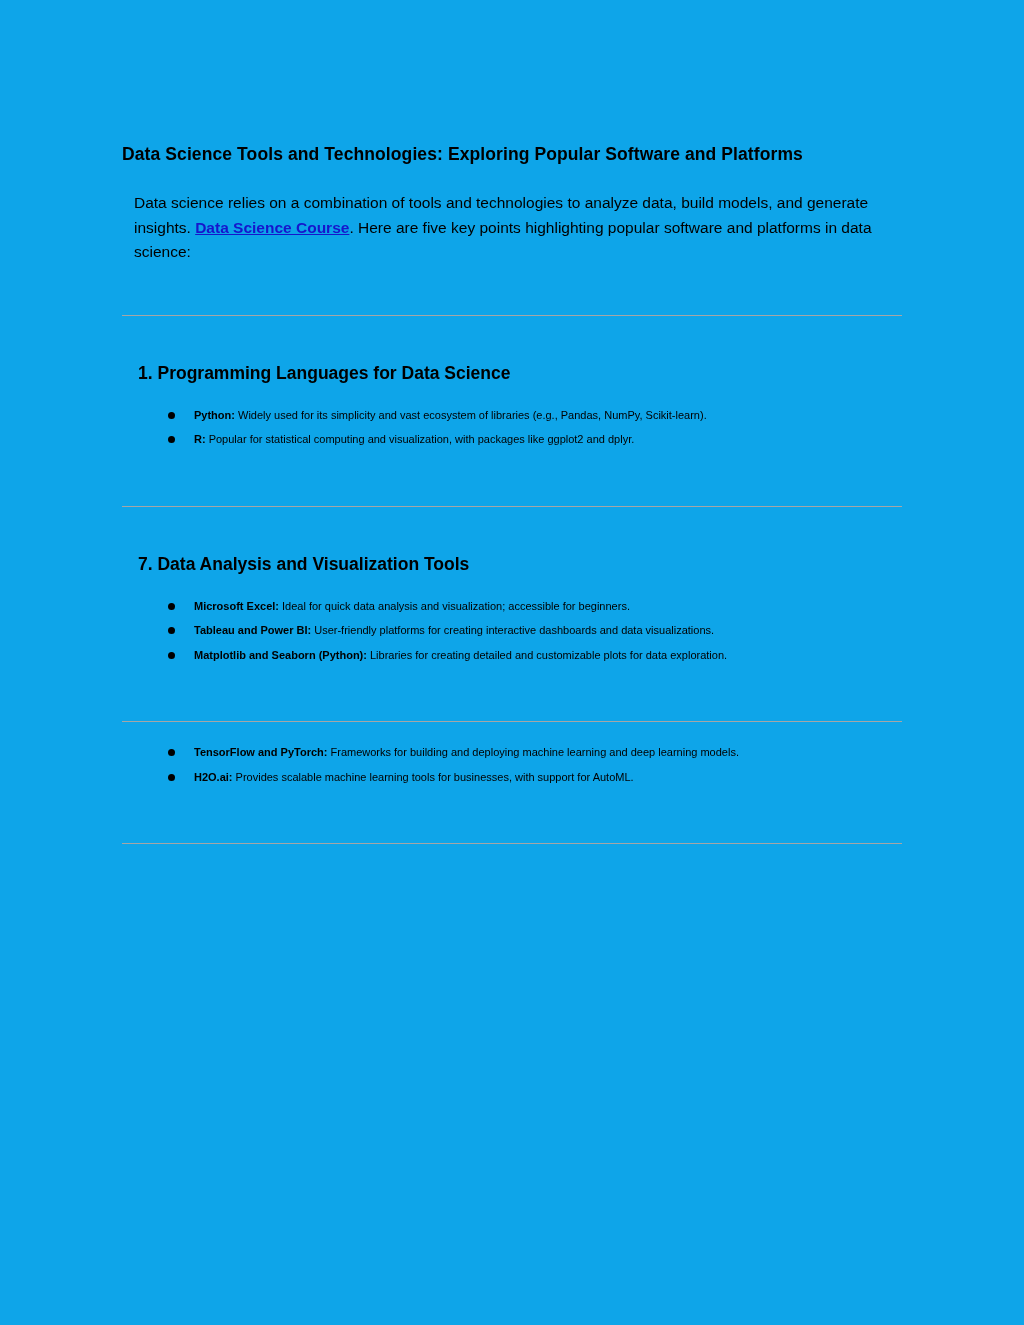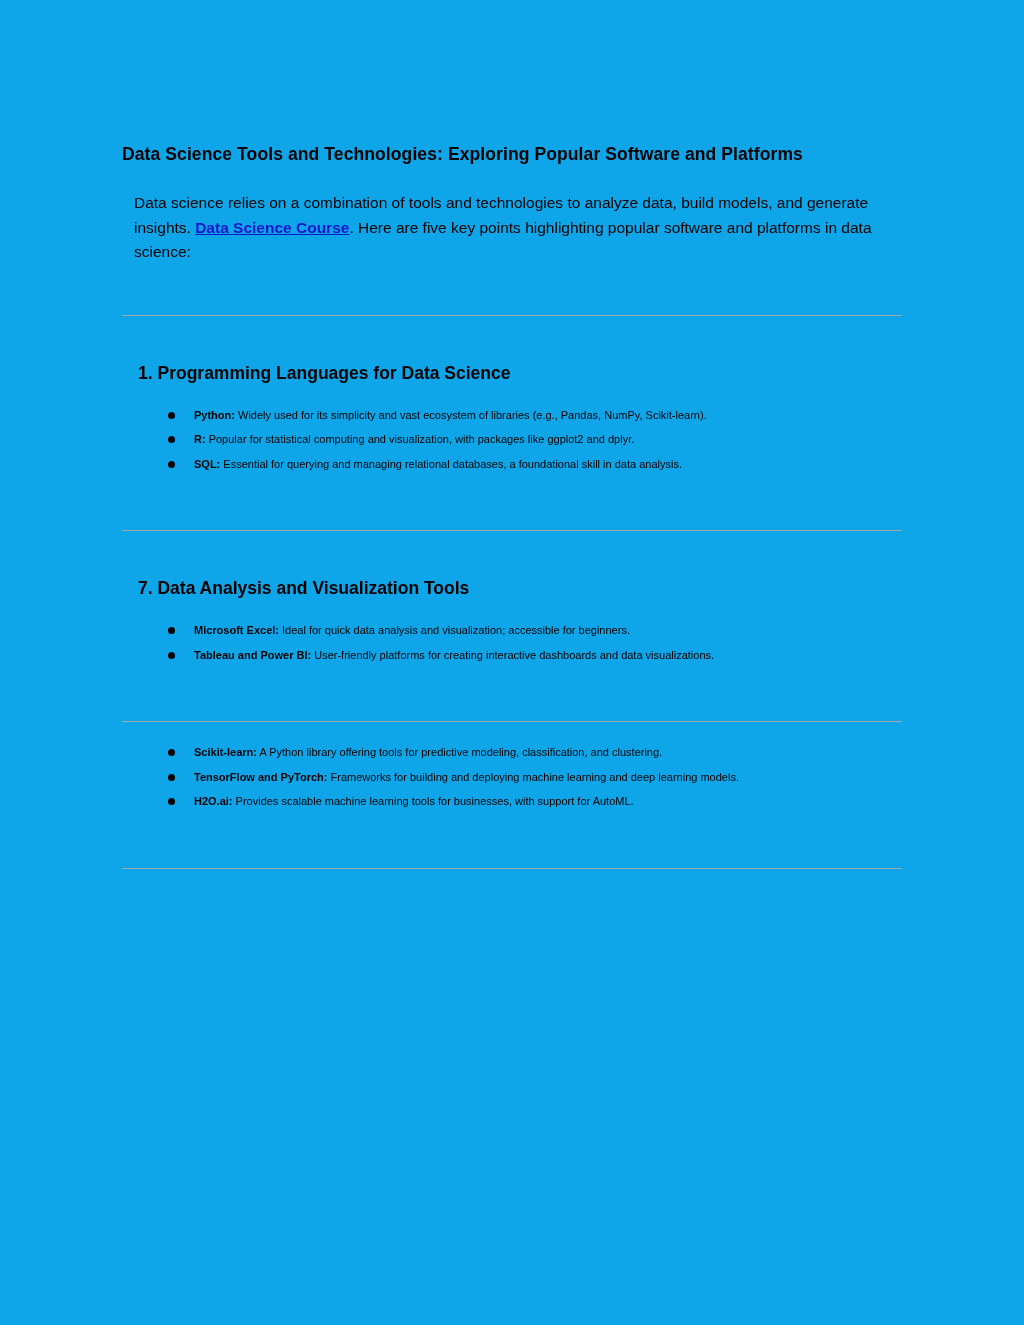--- a/index.html
+++ b/index.html
@@ -105,43 +105,42 @@
 
   <div class="sec-divider-wrap">
     <hr class="divider">
   </div>
 
   <div class="section">
     <h2 class="section-heading">1. Programming Languages for Data Science</h2>
     <ul class="bullets">
       <li><span class="term">Python:</span><span> Widely used for its simplicity and vast ecosystem of libraries (e.g., Pandas, NumPy, Scikit-learn).</span></li>
       <li><span class="term">R:</span><span> Popular for statistical computing and visualization, with packages like ggplot2 and dplyr.</span></li>
-      <li><span class="term">SQL:</span><span> Essential for querying and managing relational databases, a foundational skill in data analysis.</span></li>
     </ul>
   </div>
 
   <div class="sec-divider-wrap">
     <hr class="divider">
   </div>
 
   <div class="section">
     <h2 class="section-heading">7. Data Analysis and Visualization Tools</h2>
     <ul class="bullets">
       <li><span class="term">Microsoft Excel:</span><span> Ideal for quick data analysis and visualization; accessible for beginners.</span></li>
       <li><span class="term">Tableau and Power BI:</span><span> User-friendly platforms for creating interactive dashboards and data visualizations.</span></li>
+      <li><span class="term">Matplotlib and Seaborn (Python):</span><span> Libraries for creating detailed and customizable plots for data exploration.</span></li>
     </ul>
   </div>
 
   <div class="sec-divider-wrap">
     <hr class="divider">
   </div>
 
   <div class="section">
     <ul class="bullets">
-      <li><span class="term">Scikit-learn:</span><span> A Python library offering tools for predictive modeling, classification, and clustering.</span></li>
       <li><span class="term">TensorFlow and PyTorch:</span><span> Frameworks for building and deploying machine learning and deep learning models.</span></li>
       <li><span class="term">H2O.ai:</span><span> Provides scalable machine learning tools for businesses, with support for AutoML.</span></li>
     </ul>
   </div>
 
   <div class="sec-divider-wrap">
     <hr class="divider">
   </div>
 
 

